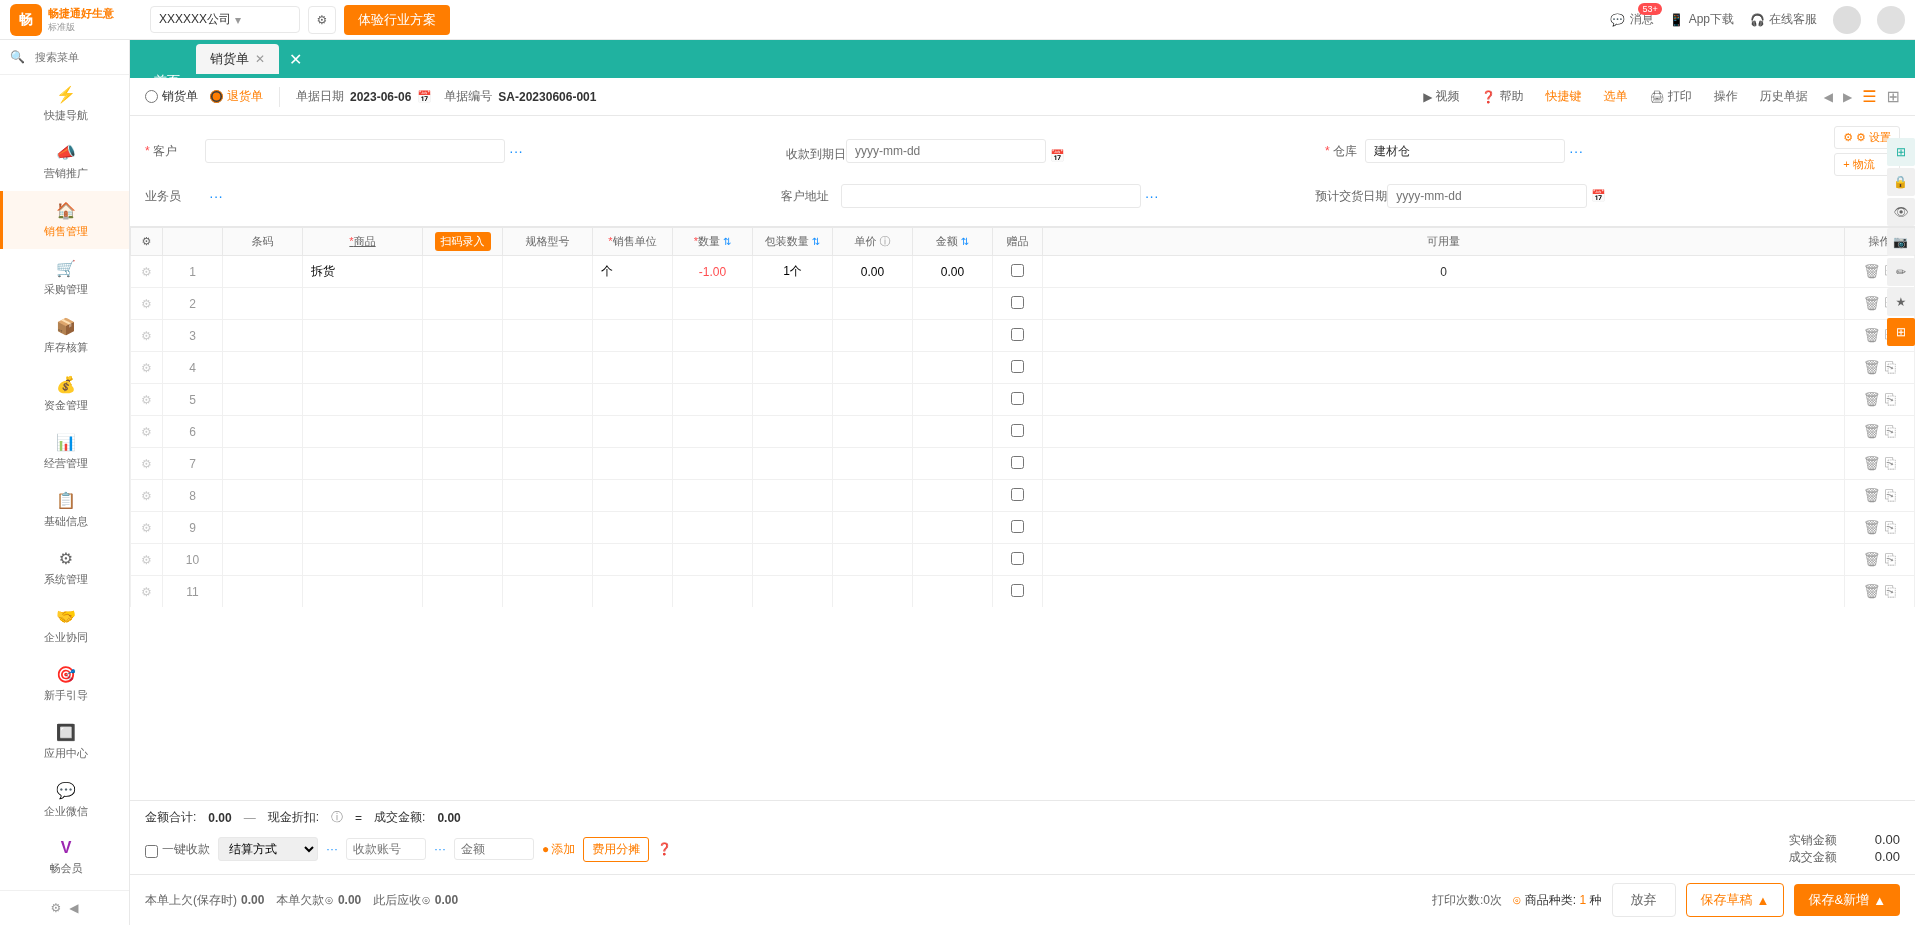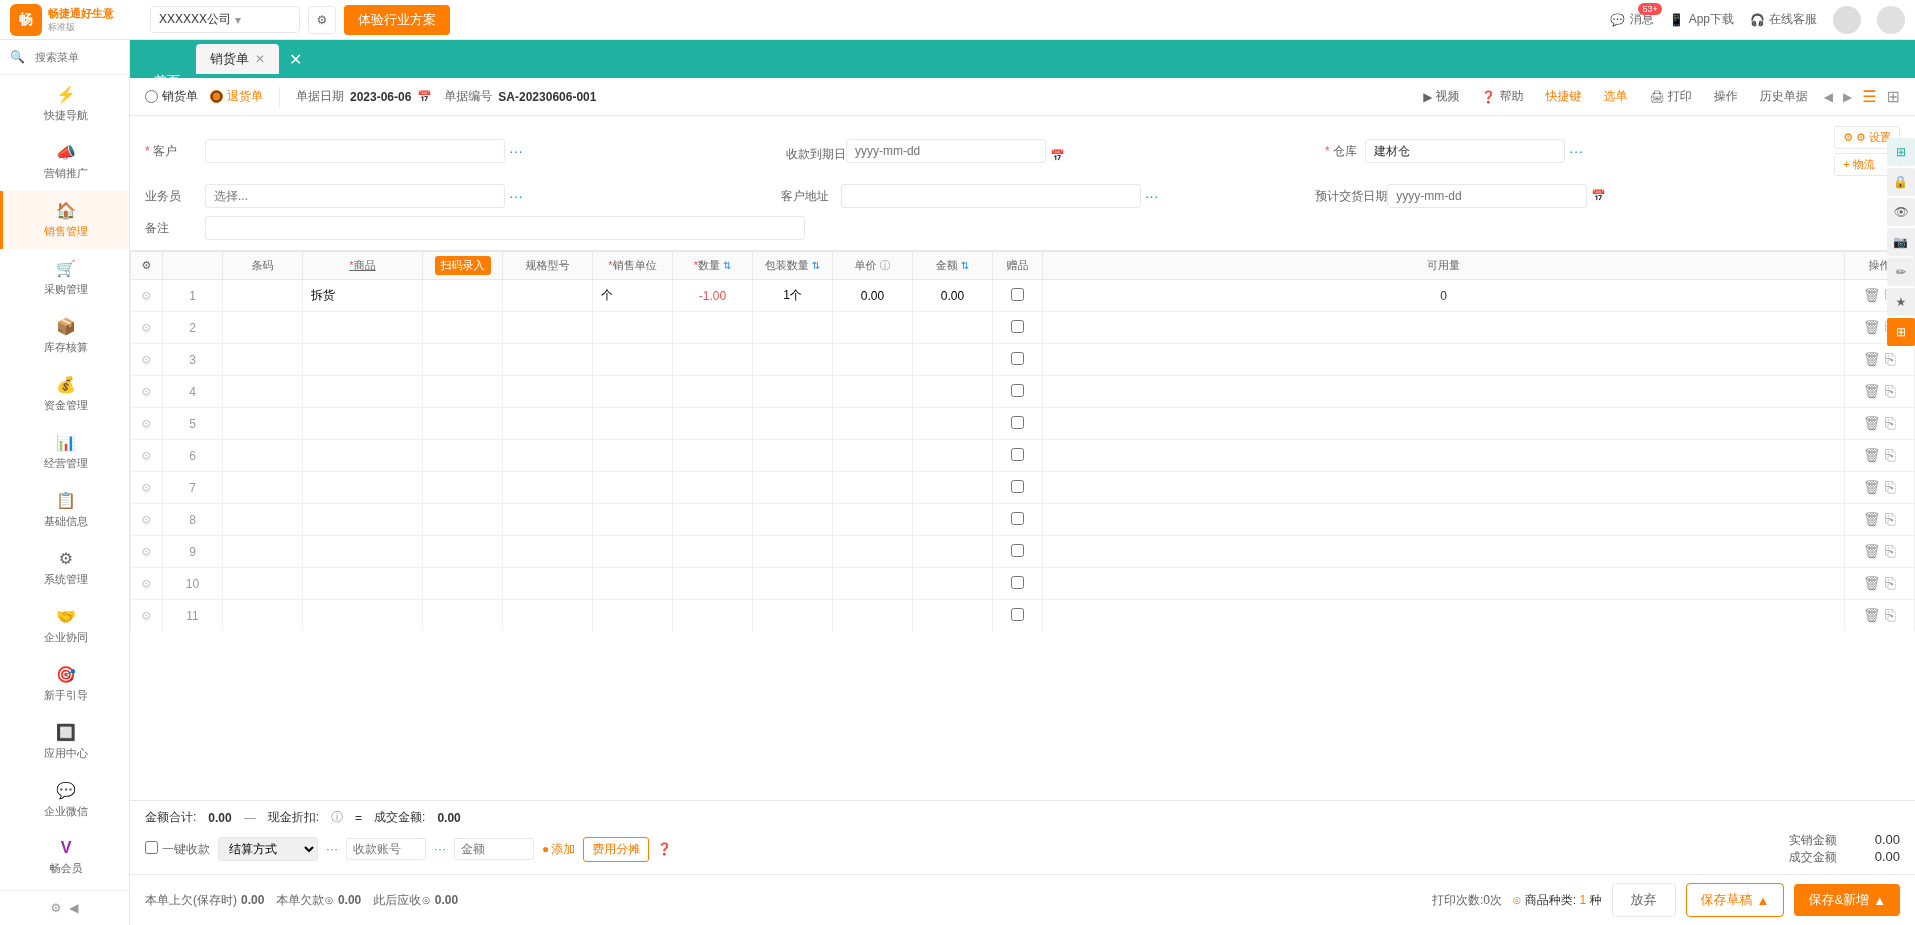--- a/index.html
+++ b/index.html
@@ -68,21 +68,21 @@
     .data-table td { border: 1px solid #f0f0f0; padding: 5px 8px; font-size: 12px; color: #333; text-align: center; height: 32px; }
     .scan-btn { background: #ff7d00; color: white; border: none; border-radius: 3px; padding: 2px 6px; font-size: 11px; cursor: pointer; }
     .op-btns { display: flex; gap: 4px; justify-content: center; }
     .op-btn { color: #999; cursor: pointer; font-size: 14px; }
 
     
     .bottom-section { background: #fff; padding: 8px 15px; border-top: 1px solid #e8e8e8; }
     .amount-row { display: flex; align-items: center; gap: 12px; font-size: 12px; color: #333; }
     .dash { color: #999; }
     .payment-row { display: flex; align-items: center; gap: 8px; margin-top: 6px; }
-    .checkbox-label { display: flex; align-items: flex-start; gap: 4px; cursor: pointer; color: #666; }
+    .checkbox-label { display: flex; align-items: flex-end; gap: 4px; cursor: pointer; color: #666; }
     .payment-input { border: 1px solid #e8e8e8; border-radius: 3px; padding: 3px 6px; font-size: 12px; width: 80px; }
     .add-btn { color: #ff7d00; cursor: pointer; display: flex; align-items: center; gap: 2px; }
     .expense-btn { border: 1px solid #ff7d00; color: #ff7d00; border-radius: 3px; padding: 3px 8px; cursor: pointer; font-size: 12px; background: white; }
 
     
     .page-footer { background: #fff; border-top: 1px solid #e8e8e8; padding: 8px 15px; display: flex; align-items: center; gap: 12px; }
     .footer-stat { display: flex; align-items: center; gap: 4px; font-size: 12px; color: #666; }
     .footer-right { margin-left: auto; display: flex; align-items: center; gap: 10px; }
     .summary-label { color: #666; font-size: 12px; }
     .summary-value { font-size: 13px; color: #333; min-width: 60px; display: inline-block; text-align: right; }
@@ -303,42 +303,37 @@
             </button>
             <button class="settings-btn" style="border:1px solid #e8e8e8;background:white;border-radius:3px;padding:3px 8px;cursor:pointer;font-size:11px;color:#ff7d00;display:flex;align-items:center;gap:3px;white-space:nowrap;">
               <span style="font-size:11px;color:#ff7d00;">+ 物流</span>
             </button>
           </div>
         </div>
 
         <div class="form-row">
           <div class="form-field" style="flex:1.2;">
             <span class="field-label">业务员</span>
-            <input type="text" class="field-input placeholder-text" style="flex: 1 1 0%; max-width: 300px;" placeholder="选择...">
             <span class="field-dots">···</span>
           </div>
           <div class="form-separator"></div>
           <div class="form-field" style="flex:1;">
             <span class="field-label">客户地址</span>
             <input type="text" class="field-input" style="flex: 1 1 0%; max-width: 300px;">
             <span class="field-dots">···</span>
           </div>
           <div class="form-separator"></div>
           <div class="form-field" style="flex:1;">
             <span class="field-label">预计交货日期</span>
             <input type="text" class="field-input placeholder-text" placeholder="yyyy-mm-dd" style="">
             <span class="field-calendar">📅</span>
           </div>
           <div style="width:80px;"></div>
         </div>
 
-        <div class="form-row" style="margin-bottom:0;">
-          <span class="field-label">备注</span>
-          <input type="text" class="field-input" style="flex: 1 1 0%; max-width: 600px;">
-        </div>
       </div>
 
       <div class="table-wrapper">
         <div class="table-scroll">
           <table class="data-table">
             <thead>
               <tr>
                 <th style="width:32px;">
                   <span>⚙</span>
                 </th>

